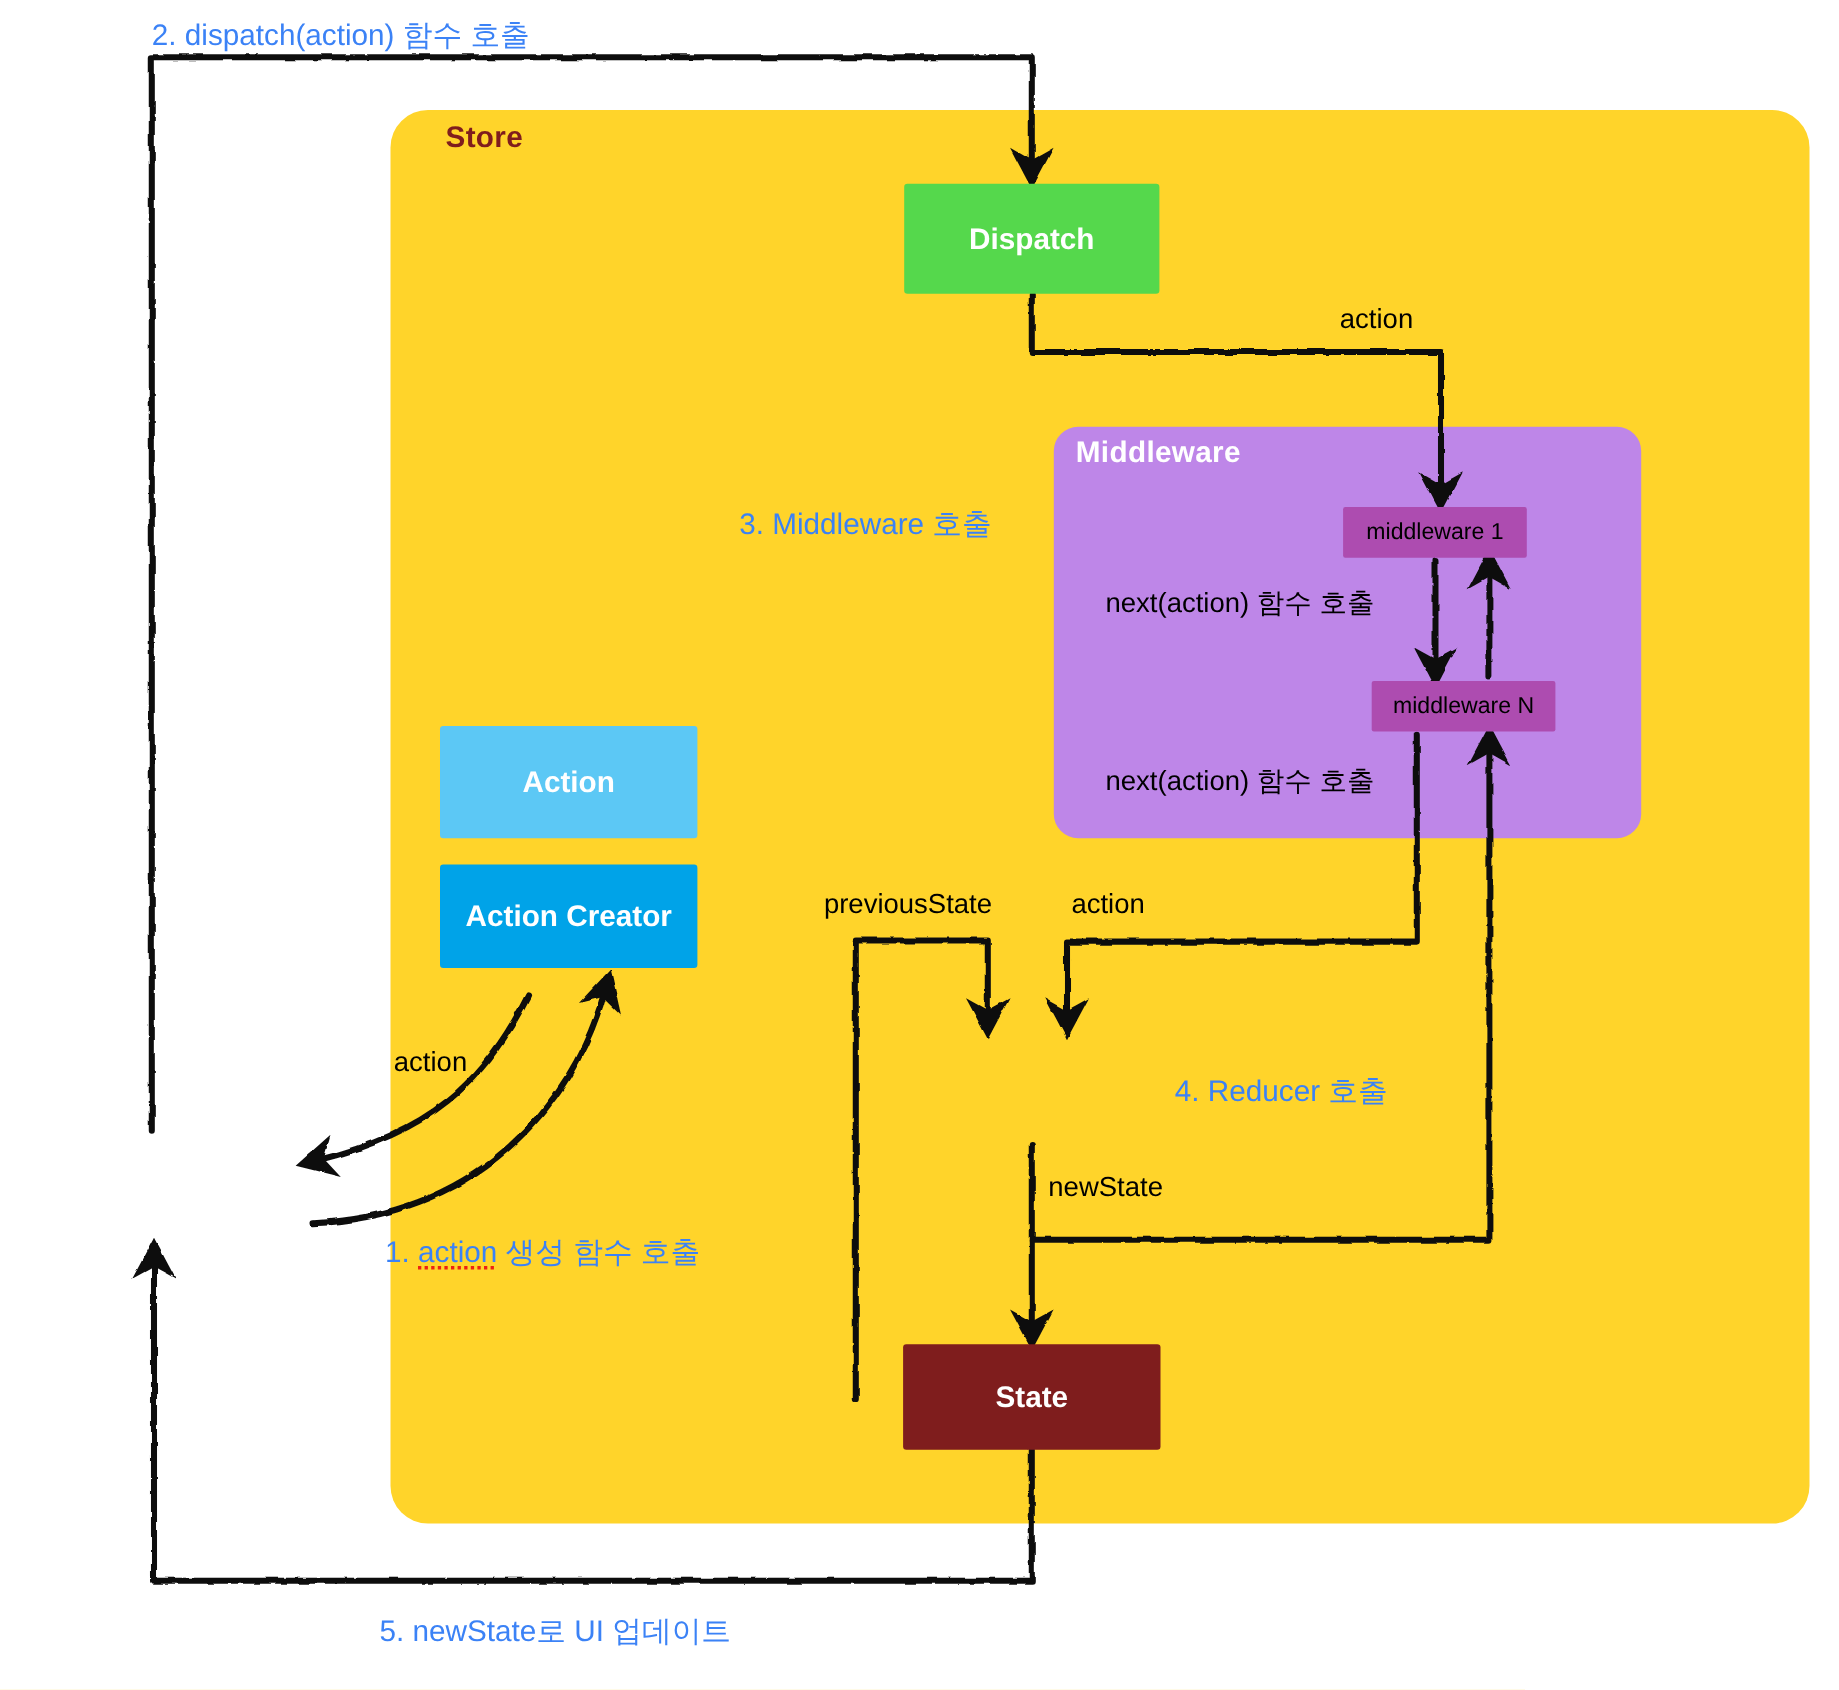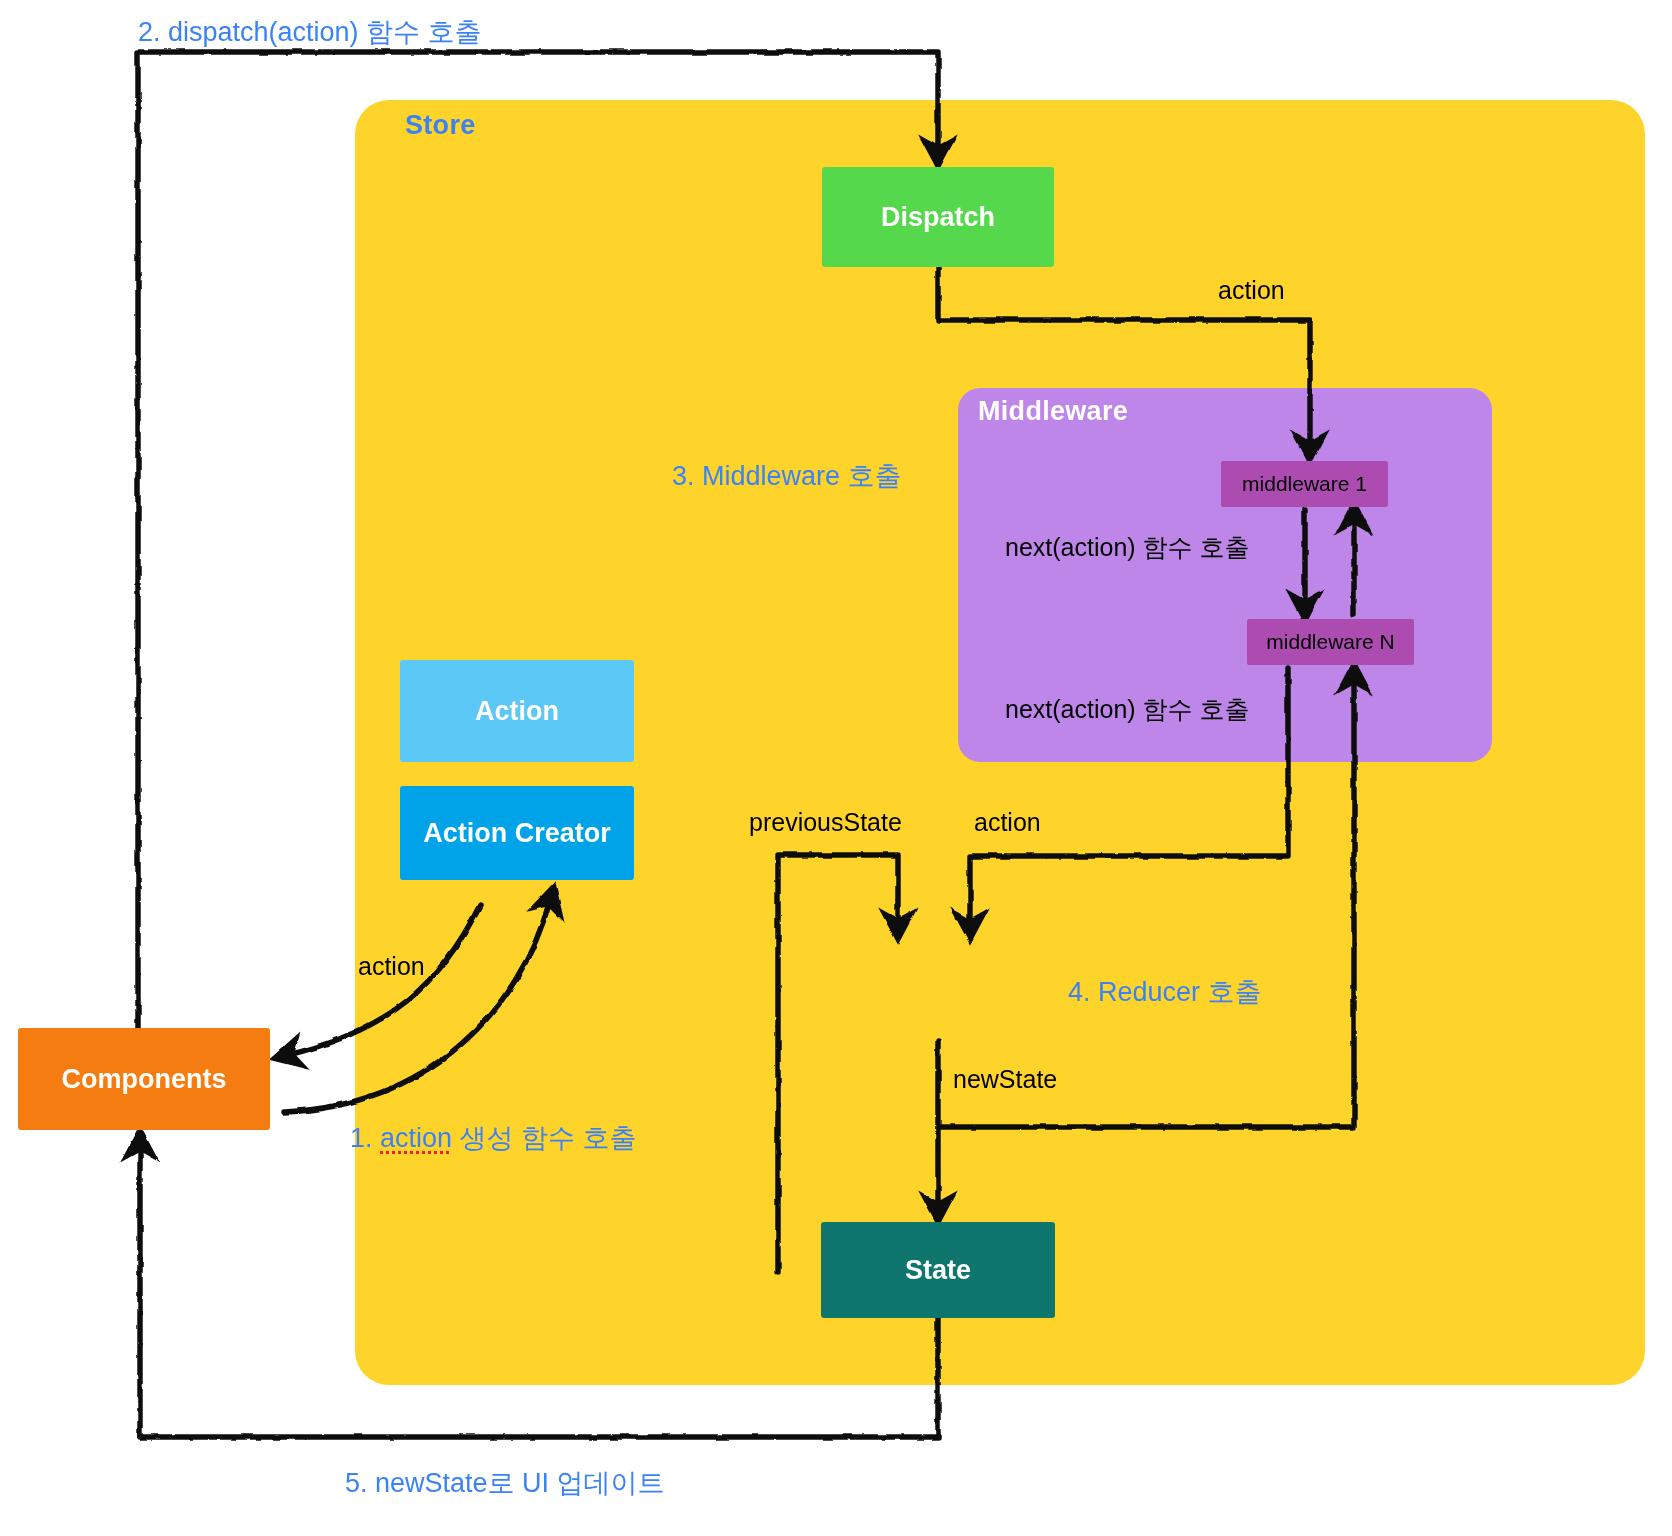--- a/index.html
+++ b/index.html
@@ -23,21 +23,21 @@
     left: 355px; top: 100px;
     width: 1290px; height: 1285px;
     background: #FFD42A;
     border-radius: 34px;
   }
   .store-title {
     position: absolute;
     left: 405px; top: 110px;
     font-size: 27px;
     font-weight: bold;
-    color: #3b82f6;
+    color: #7f1d1d;
     letter-spacing: 0.3px;
   }
   .mw-box {
     position: absolute;
     left: 958px; top: 388px;
     width: 534px; height: 374px;
     background: #BE86E8;
     border-radius: 22px;
   }
   .mw-title {
@@ -78,21 +78,21 @@
     background: #00A3E8;
   }
   .node-reducers {
     left: 821px; top: 940px;
     width: 234px; height: 100px;
     background: #1CB418;
   }
   .node-state {
     left: 821px; top: 1222px;
     width: 234px; height: 96px;
-    background: #0f766e;
+    background: #7f1d1d;
   }
   .node-components {
     left: 18px; top: 1028px;
     width: 252px; height: 102px;
     background: #F47C11;
   }
   .mw-item {
     position: absolute;
     display: flex;
     align-items: center;
@@ -202,23 +202,20 @@
   </div>
   <div class="node node-action">
     <span>Action</span>
   </div>
   <div class="node node-action-creator">
     <span>Action Creator</span>
   </div>
   <div class="node node-state">
     <span>State</span>
   </div>
-  <div class="node node-components">
-    <span>Components</span>
-  </div>
 
   <div class="mw-item mw-1">
     <span>middleware 1</span>
   </div>
   <div class="mw-item mw-n">
     <span>middleware N</span>
   </div>
 
   <div class="lbl lbl-action-top">action</div>
   <div class="lbl lbl-next1">next(action) 함수 호출</div>

